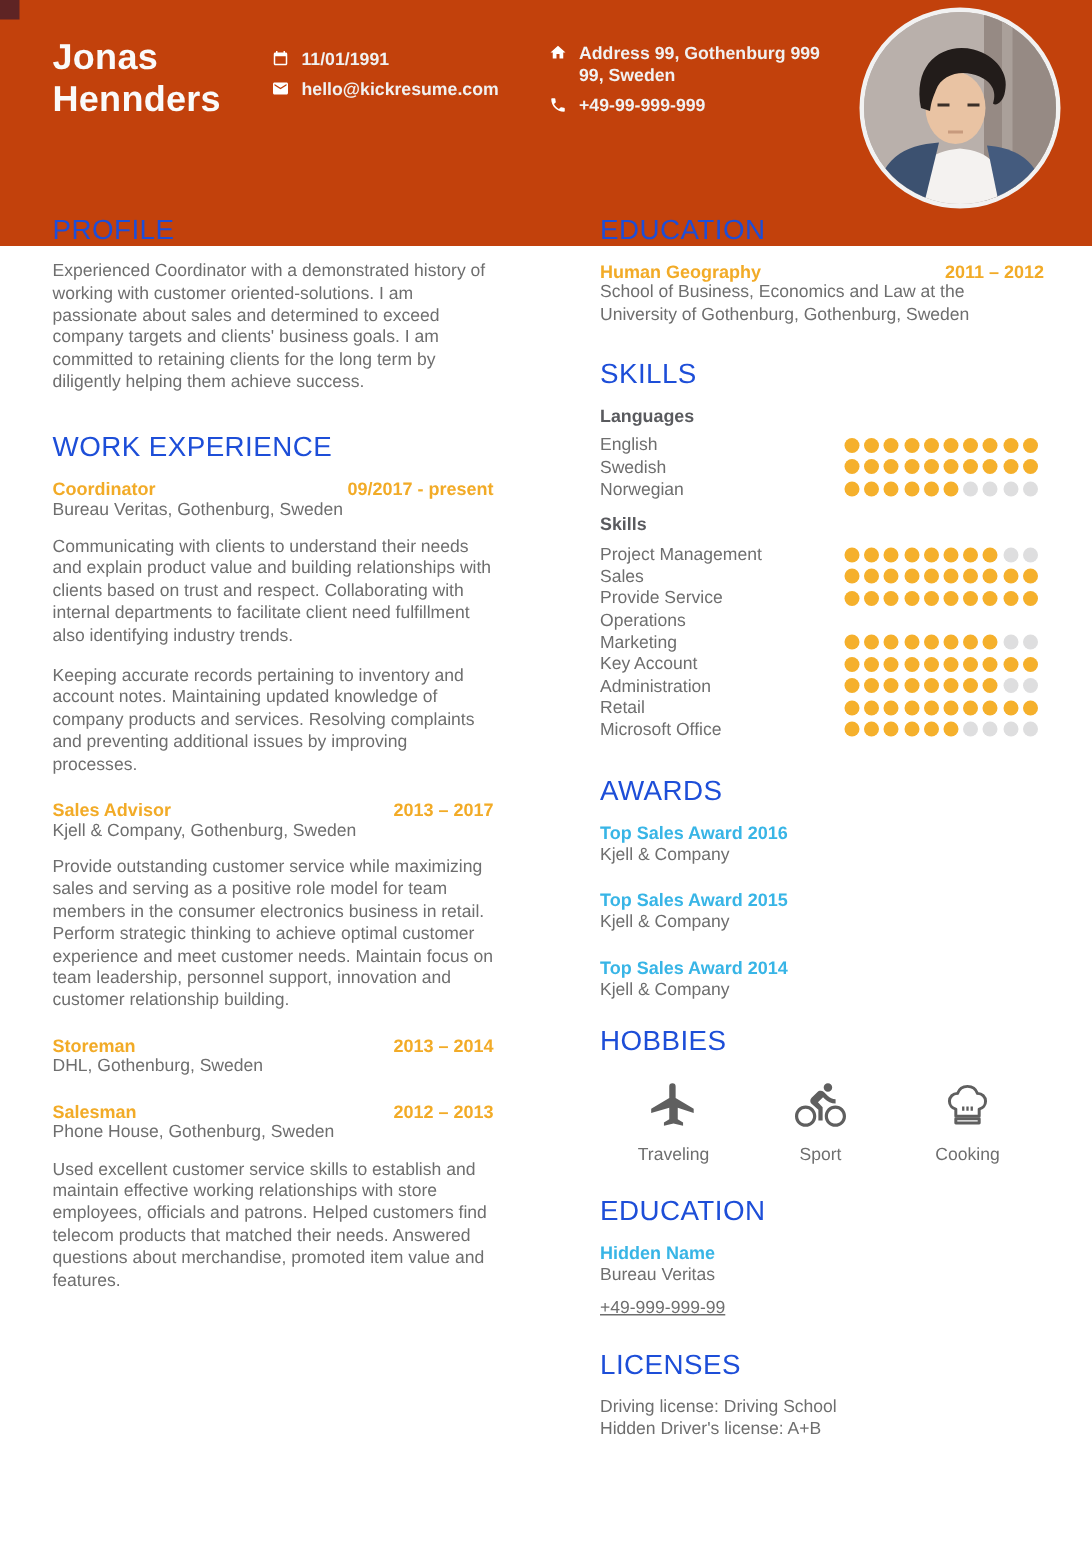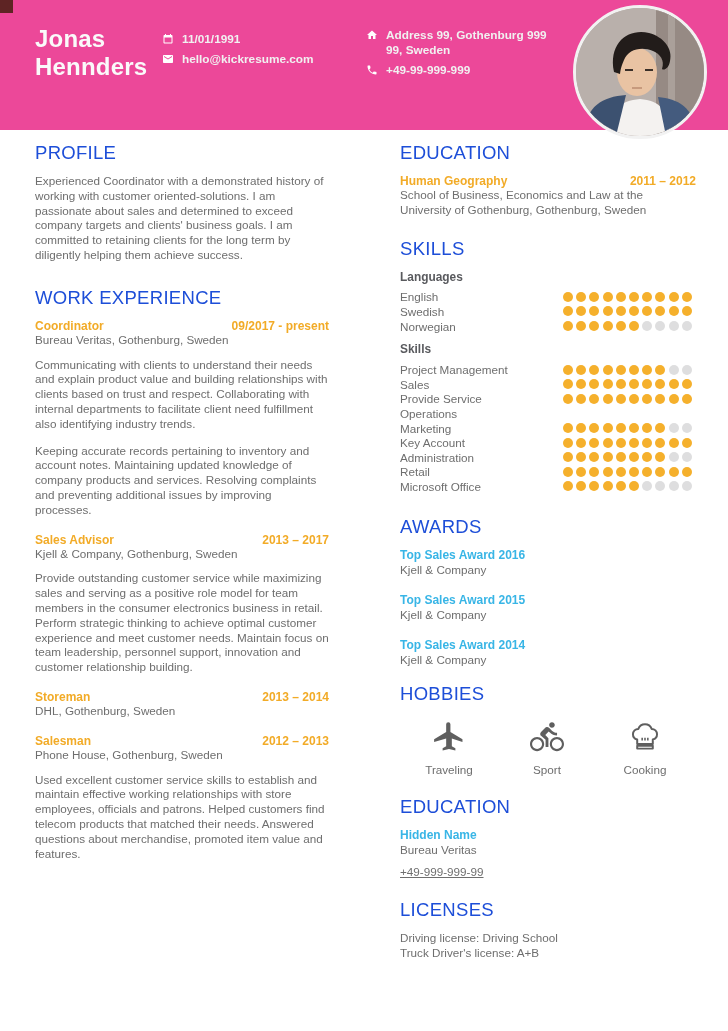--- a/index.html
+++ b/index.html
@@ -4,26 +4,26 @@
 <style>
   * { margin:0; padding:0; box-sizing:border-box; }
   html,body { background:#ffffff; }
   .page {
     position:relative; width:728px; height:1031px; margin:0 auto;
     background:#ffffff; overflow:hidden;
     font-family:"Liberation Sans","DejaVu Sans",sans-serif;
     -webkit-font-smoothing:antialiased;
   }
   
-  .header { position:absolute; left:0; top:0; width:728px; height:130px; background:#ec4899; }
+  .header { position:absolute; left:0; top:0; width:728px; height:164px; background:#c2410c; }
   .corner-mark { position:absolute; left:0; top:0; width:13px; height:13px; background:#5e2424; z-index:3; }
   .name { position:absolute; left:35px; top:25px; color:#fafafa; font-size:24px; font-weight:700; line-height:28px; letter-spacing:0.2px; }
   .name span { display:block; }
   .contact { position:absolute; color:#f1f1f1; font-size:11.8px; font-weight:700; line-height:15px; }
-  .contact-a { left:162px; top:32px; }
+  .contact-a { left:181px; top:32px; }
   .contact-b { left:366px; top:28px; }
   .c-row { display:flex; align-items:flex-start; margin-bottom:5px; }
   .c-icon { width:12px; height:12px; margin:1px 8px 0 0; flex:0 0 auto; }
   .c-icon svg { width:12px; height:12px; fill:#ffffff; display:block; }
   .c-text span { display:block; }
   
   .avatar { position:absolute; left:573px; top:5px; width:134px; height:134px; border-radius:50%;
             border:3px solid #f2f2f2; overflow:hidden; z-index:2; background:#b9b0ab; }
   .avatar svg { width:100%; height:100%; display:block; }
   
@@ -424,17 +424,17 @@
     <div class="refs-sec">
       <h2 class="sec">EDUCATION</h2>
       <div class="ref-name">Hidden Name</div>
       <div class="ref-org">Bureau Veritas</div>
       <div class="ref-phone">+49-999-999-99</div>
     </div>
 
     <div class="lic-sec">
       <h2 class="sec">LICENSES</h2>
       <div class="lic-line">Driving license: Driving School</div>
-      <div class="lic-line">Truck Driver's license: A+B</div>
+      <div class="lic-line">Hidden Driver's license: A+B</div>
     </div>
 
   </div>
 </div>
 
 </body></html>

